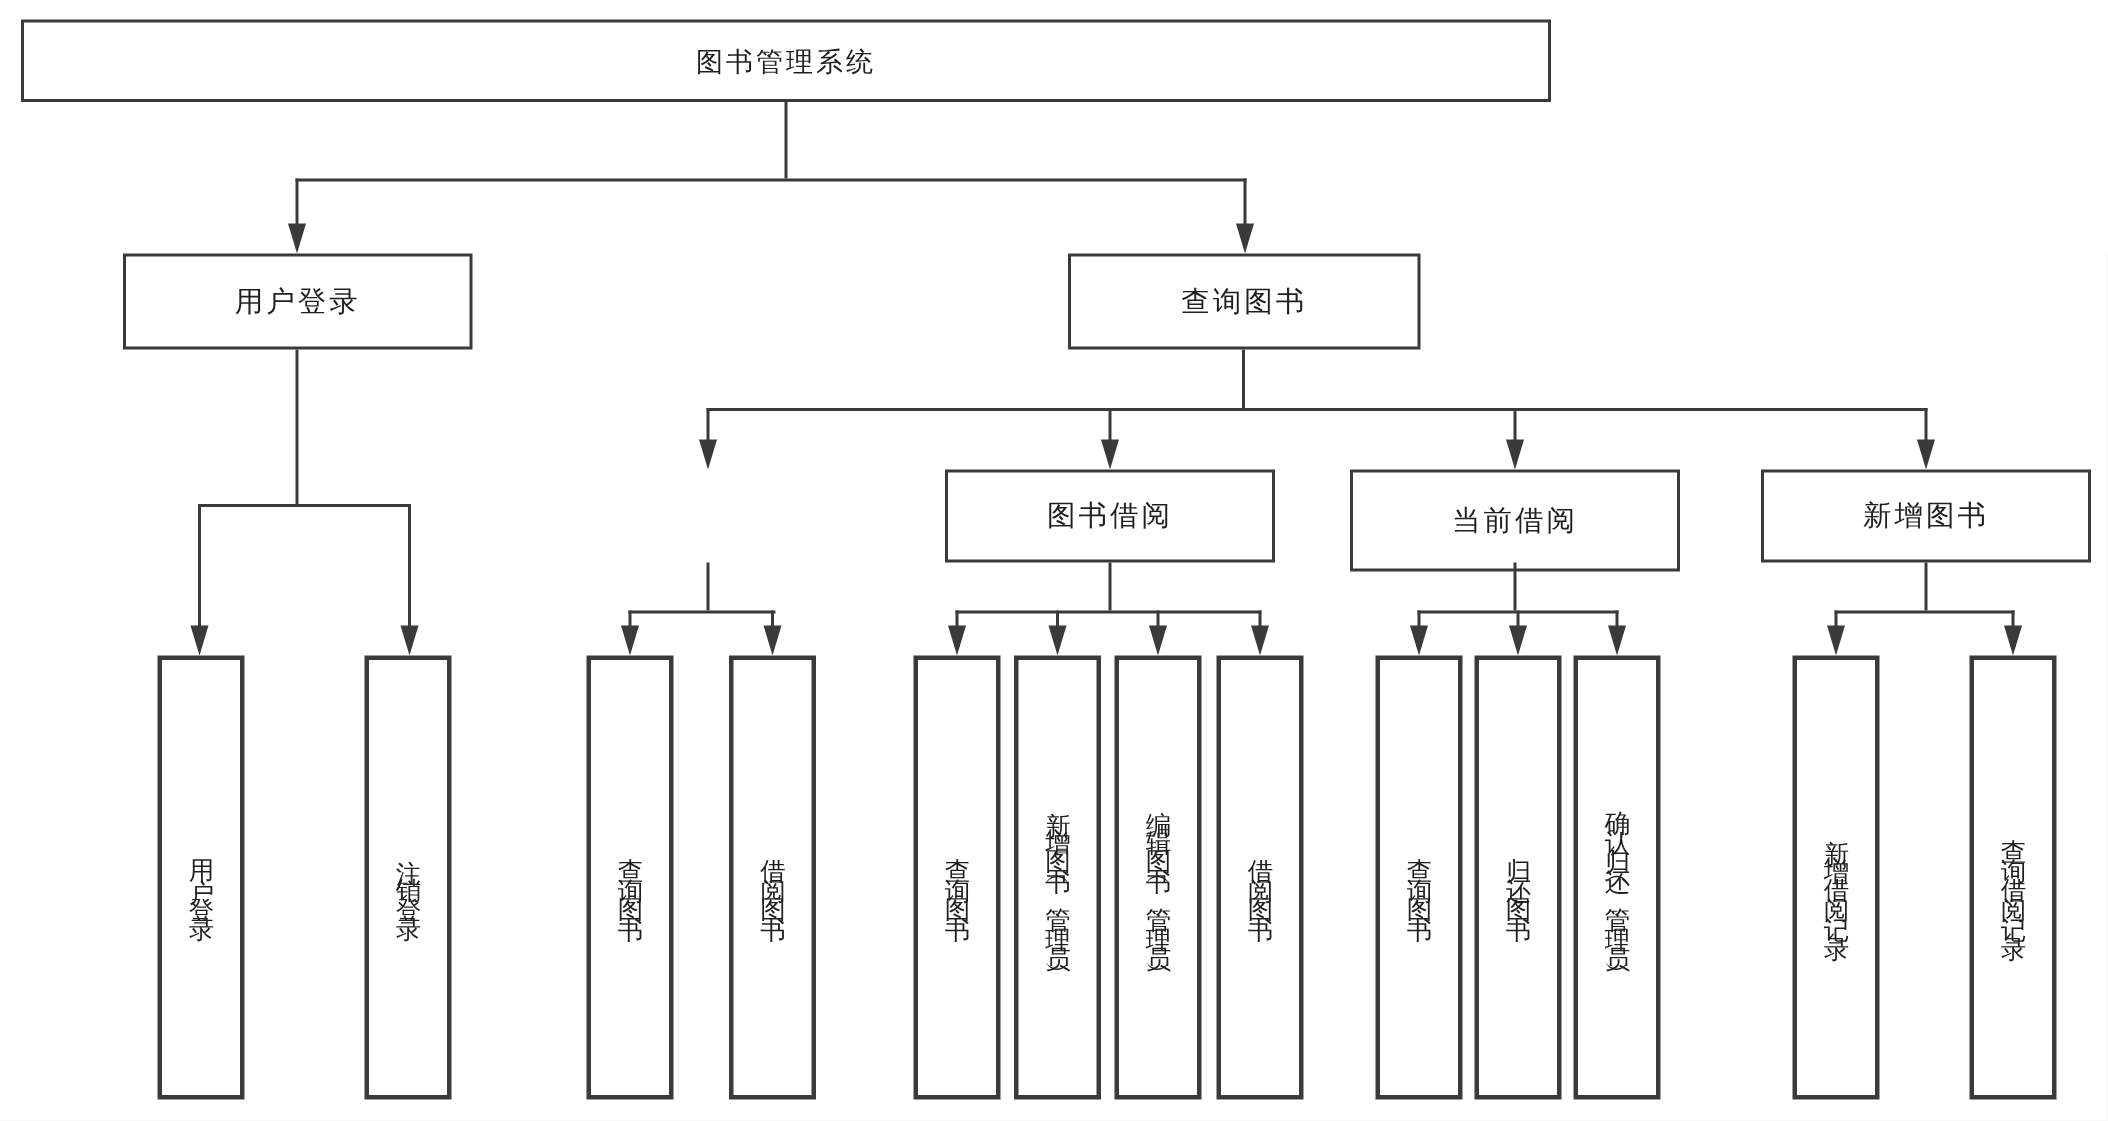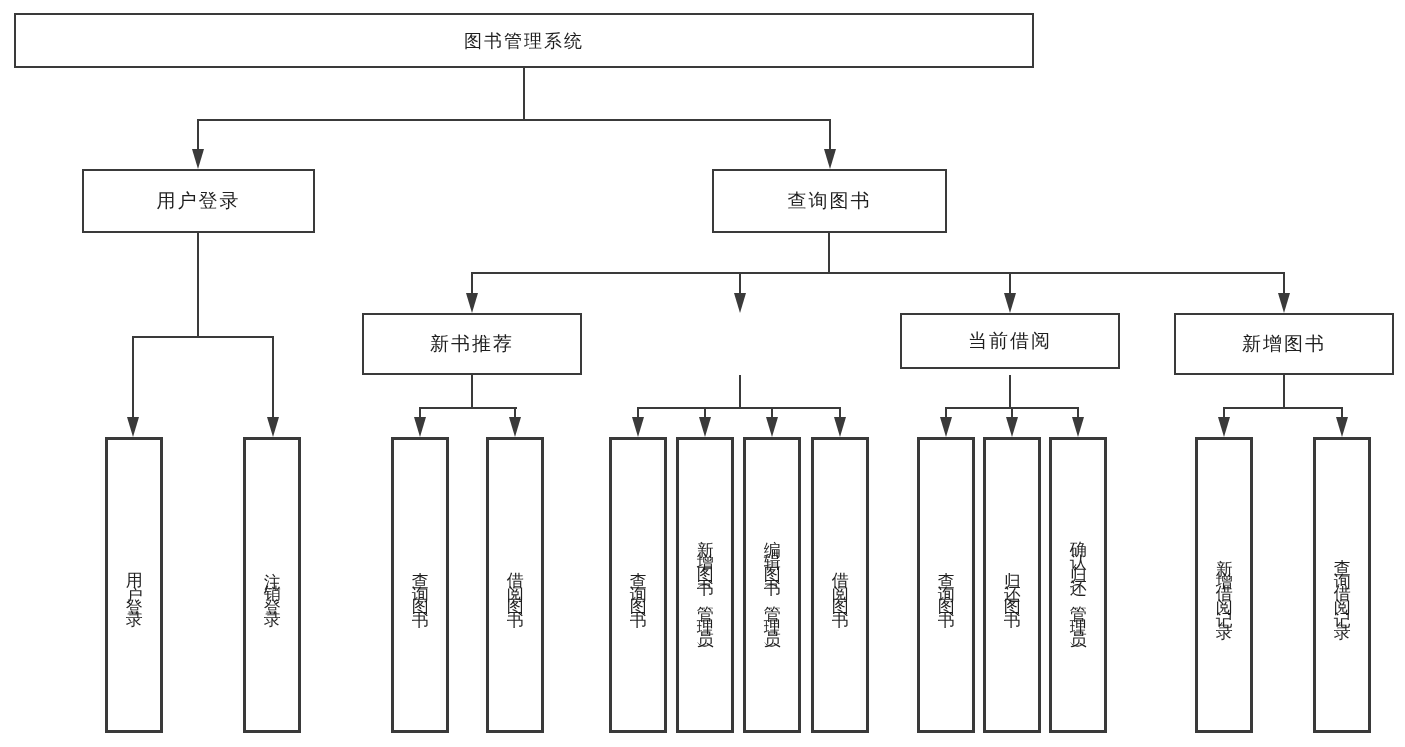--- a/index.html
+++ b/index.html
@@ -69,24 +69,24 @@
   <div class="hline" style="left:471px;top:272px;width:814px"></div>
   <div class="vline" style="left:471px;top:272px;height:23px"></div>
   <div class="arrow" style="left:466px;top:293px"></div>
   <div class="vline" style="left:739px;top:272px;height:23px"></div>
   <div class="arrow" style="left:734px;top:293px"></div>
   <div class="vline" style="left:1009px;top:272px;height:23px"></div>
   <div class="arrow" style="left:1004px;top:293px"></div>
   <div class="vline" style="left:1283px;top:272px;height:23px"></div>
   <div class="arrow" style="left:1278px;top:293px"></div>
 
-  <div class="node" style="left:362px;top:313px;width:220px;height:62px">
-    <span class="h-label">新书推荐</span>
+  <div class="node" style="left:630px;top:313px;width:220px;height:62px">
+    <span class="h-label">图书借阅</span>
   </div>
-  <div class="node" style="left:900px;top:313px;width:220px;height:56px">
+  <div class="node" style="left:900px;top:313px;width:220px;height:68px">
     <span class="h-label">当前借阅</span>
   </div>
   <div class="node" style="left:1174px;top:313px;width:220px;height:62px">
     <span class="h-label">新增图书</span>
   </div>
 
   <div class="vline" style="left:471px;top:375px;height:32px"></div>
   <div class="hline" style="left:419px;top:407px;width:98px"></div>
   <div class="vline" style="left:419px;top:407px;height:12px"></div>
   <div class="arrow" style="left:414px;top:417px"></div>

